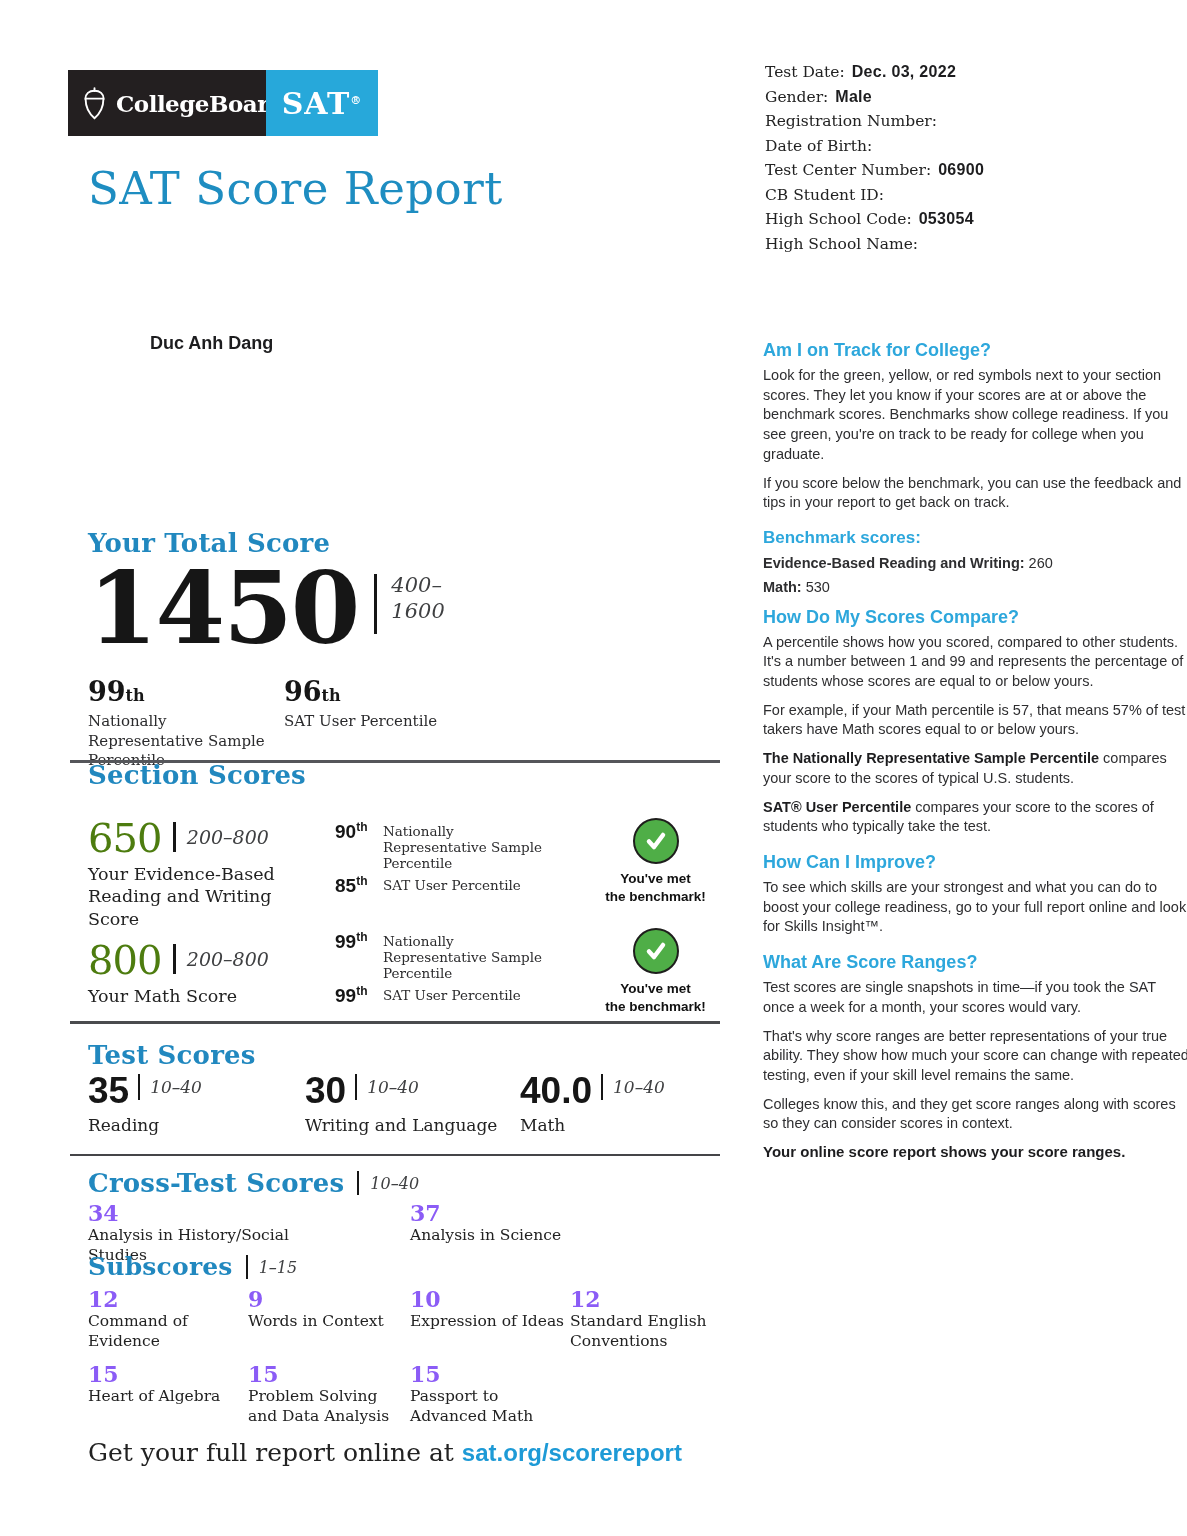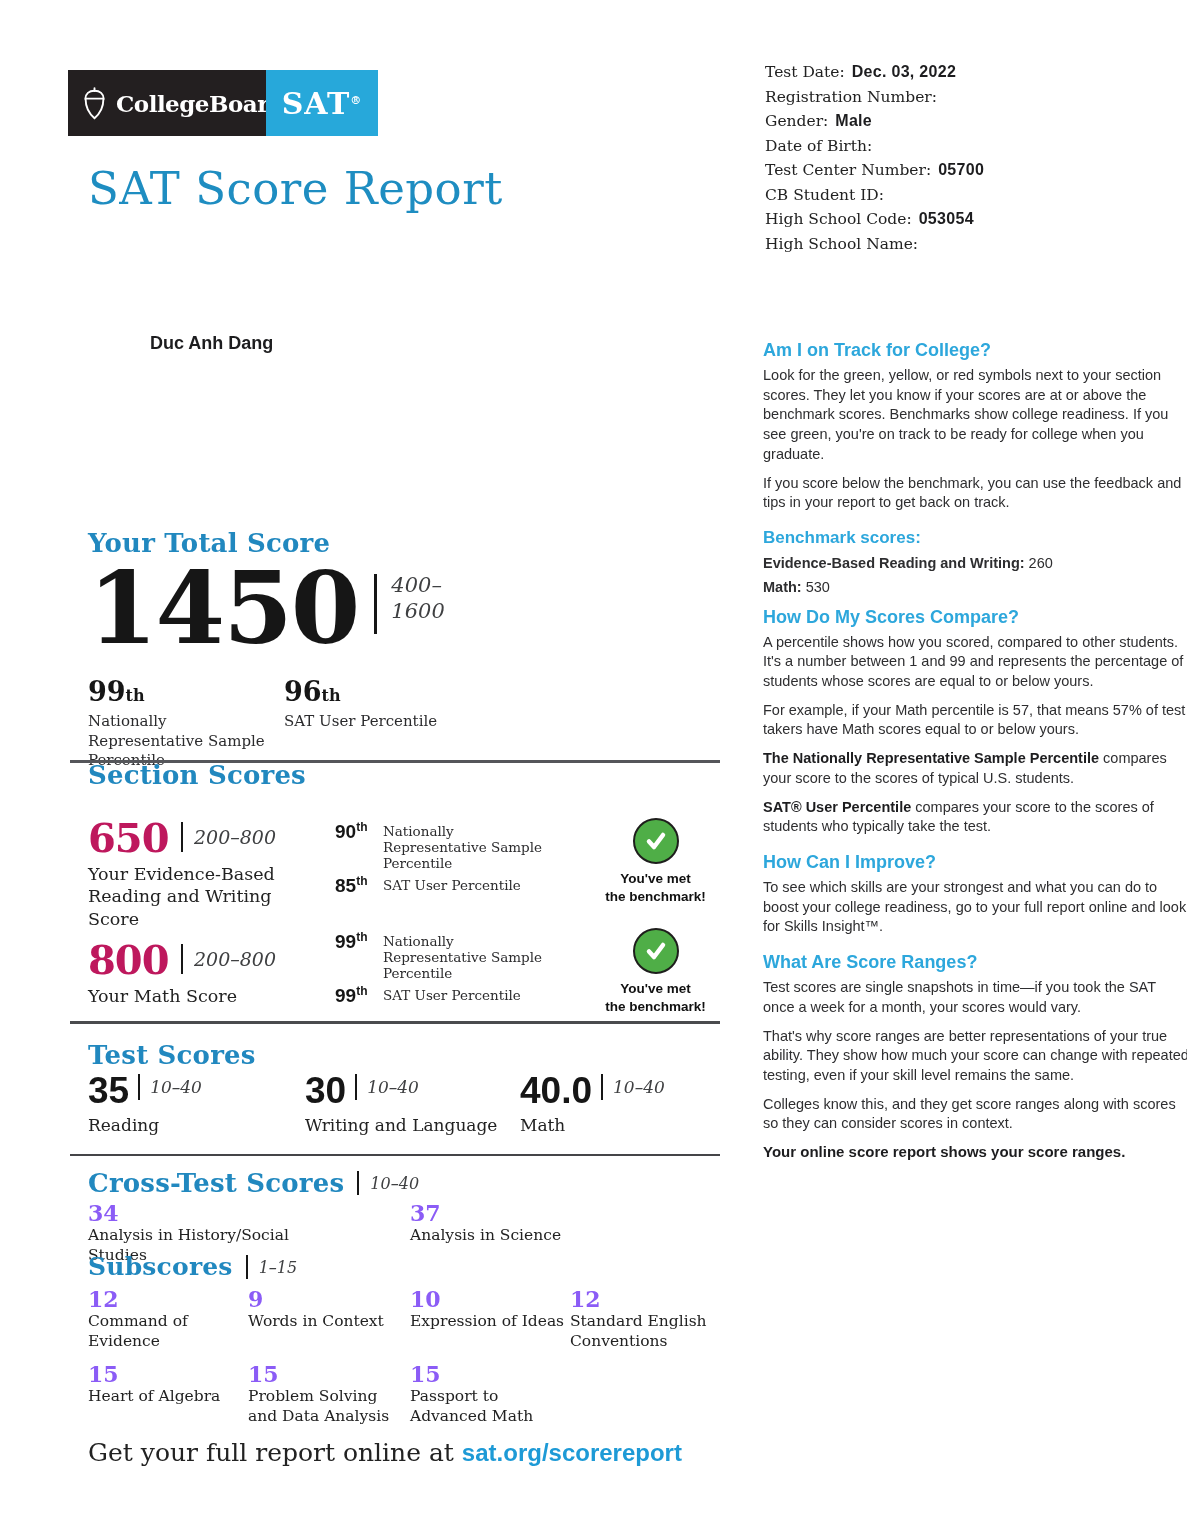--- a/index.html
+++ b/index.html
@@ -81,21 +81,21 @@
   .div2 { top:1021px; height:3px; background:#4a4b4e; }
   .div3 { top:1154px; height:2px; background:#454548; }
 
   .section-heading { left:88px; top:760px; }
 
   .score-row { left:88px; width:640px; }
   .ebrw-row { top:818px; }
   .math-row { top:928px; }
   .score-cell { position:absolute; left:0; top:0; width:240px; }
   .score-line { display:flex; align-items:flex-start; }
-  .score-big { font-family:"DejaVu Serif", serif; font-weight:bold; font-size:40px; line-height:1; color:#be185d; letter-spacing:-1px; }
+  .score-big { font-family:"DejaVu Serif", serif; font-weight:normal; font-size:40px; line-height:1; color:#4d7c0f; letter-spacing:-1px; }
   .score-bar { width:2.5px; height:30px; background:#161616; margin:4px 11px 0 12px; }
   .score-range { font-size:19px; margin-top:8px; }
   .score-label { font-family:"DejaVu Serif", serif; font-size:17.5px; line-height:1.28; color:#222; margin-top:5px; max-width:225px; }
 
   .pct-cell { position:absolute; left:247px; top:2px; width:235px; }
   .pct-row { display:flex; }
   .pct-num { width:48px; font-weight:bold; font-size:19px; font-family:"Liberation Sans", sans-serif; color:#161616; }
   .pct-num sup { font-size:12px; }
   .pct-label { font-family:"DejaVu Serif", serif; font-size:13.5px; line-height:1.2; color:#2b2b2d; max-width:170px; padding-top:3px; }
   .pct-row + .pct-row { margin-top:2px; }
@@ -154,24 +154,24 @@
   </div>
   <div class="logo-blue">
     <span class="logo-product"><span>SAT</span><span class="reg">®</span></span>
   </div>
 </div>
 
 <div class="abs page-title">SAT Score Report</div>
 
 <div class="abs test-info">
   <div class="ti-row"><span class="ti-label">Test Date:</span><span class="ti-value">Dec. 03, 2022</span></div>
+  <div class="ti-row"><span class="ti-label">Gender:</span><span class="ti-value">Male</span></div>
   <div class="ti-row"><span class="ti-label">Registration Number:</span><span class="ti-value"></span></div>
-  <div class="ti-row"><span class="ti-label">Gender:</span><span class="ti-value">Male</span></div>
   <div class="ti-row"><span class="ti-label">Date of Birth:</span><span class="ti-value"></span></div>
-  <div class="ti-row"><span class="ti-label">Test Center Number:</span><span class="ti-value">05700</span></div>
+  <div class="ti-row"><span class="ti-label">Test Center Number:</span><span class="ti-value">06900</span></div>
   <div class="ti-row"><span class="ti-label">CB Student ID:</span><span class="ti-value"></span></div>
   <div class="ti-row"><span class="ti-label">High School Code:</span><span class="ti-value">053054</span></div>
   <div class="ti-row"><span class="ti-label">High School Name:</span><span class="ti-value"></span></div>
 </div>
 
 <div class="abs student-name">Duc Anh Dang</div>
 
 <div class="abs sidebar">
   <div class="sb-h first">Am I on Track for College?</div>
   <p>Look for the green, yellow, or red symbols next to your section scores. They let you know if your scores are at or above the benchmark scores. Benchmarks show college readiness. If you see green, you're on track to be ready for college when you graduate.</p>

